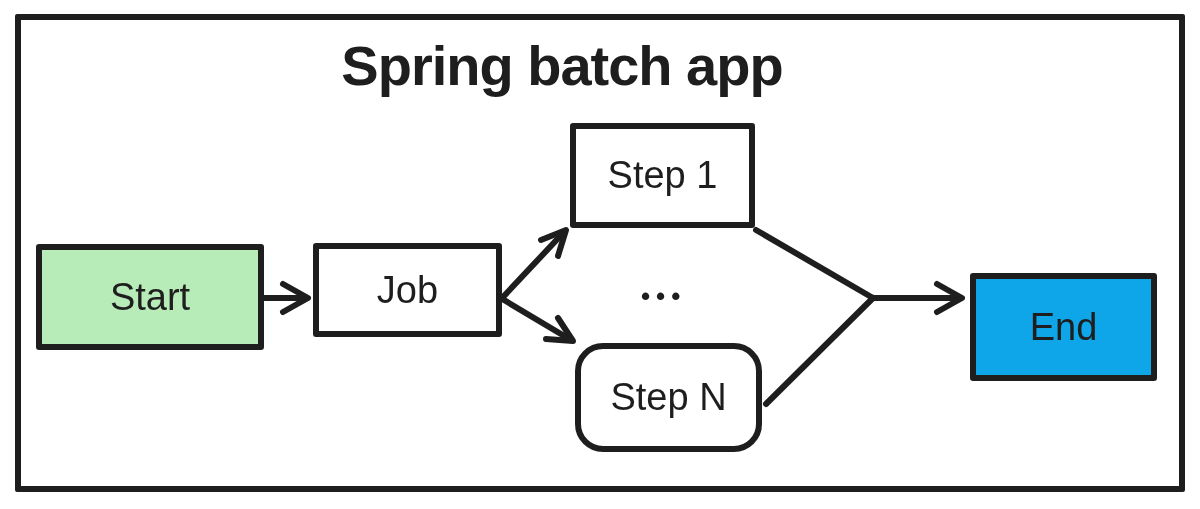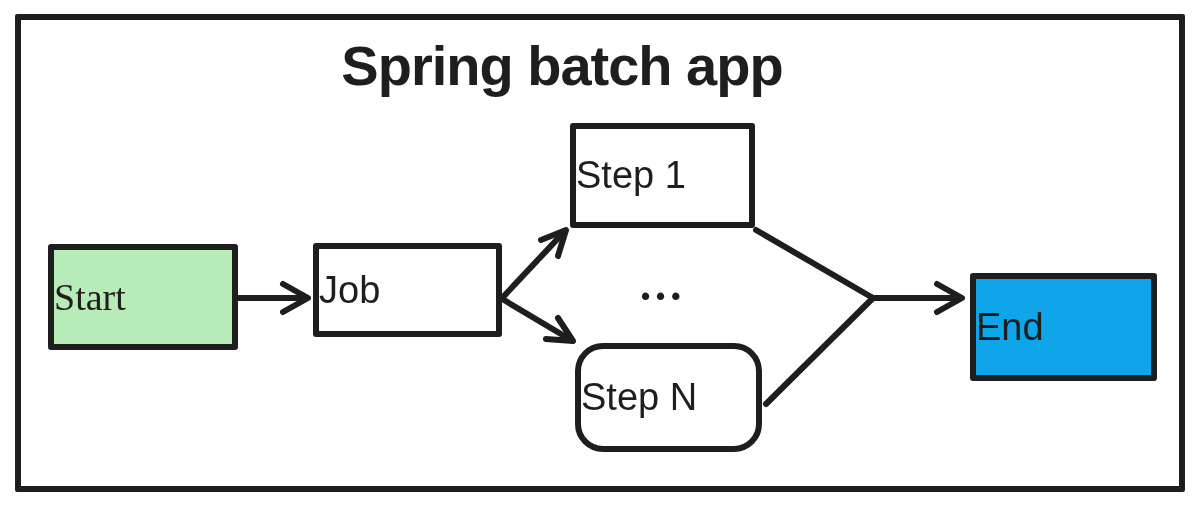--- a/index.html
+++ b/index.html
@@ -53,26 +53,26 @@
     stroke-linejoin: round;
   }
   .node {
     position: absolute;
     box-sizing: border-box;
     border: 6px solid #1e1e1e;
     border-radius: 3px;
     background: #ffffff;
     display: flex;
     align-items: center;
-    justify-content: flex-start;
+    justify-content: center;
     font-size: 38px;
     color: #1e1e1e;
     white-space: nowrap;
   }
-  .node-start { left: 48px;  top: 244px; width: 190px; height: 106px; font-family: Liberation Serif, serif; }
+  .node-start { left: 36px;  top: 244px; width: 228px; height: 106px; }
   .node-job   { left: 313px; top: 243px; width: 189px; height: 94px; }
   .node-step1 { left: 570px; top: 123px; width: 185px; height: 105px; }
   .node-stepn { left: 575px; top: 343px; width: 187px; height: 109px; }
   .node-end   { left: 970px; top: 245px; width: 187px; height: 108px; }
   .ellipsis {
     position: absolute;
     left: 641px;
     top: 283px;
     font-size: 26px;
     font-weight: bold;

